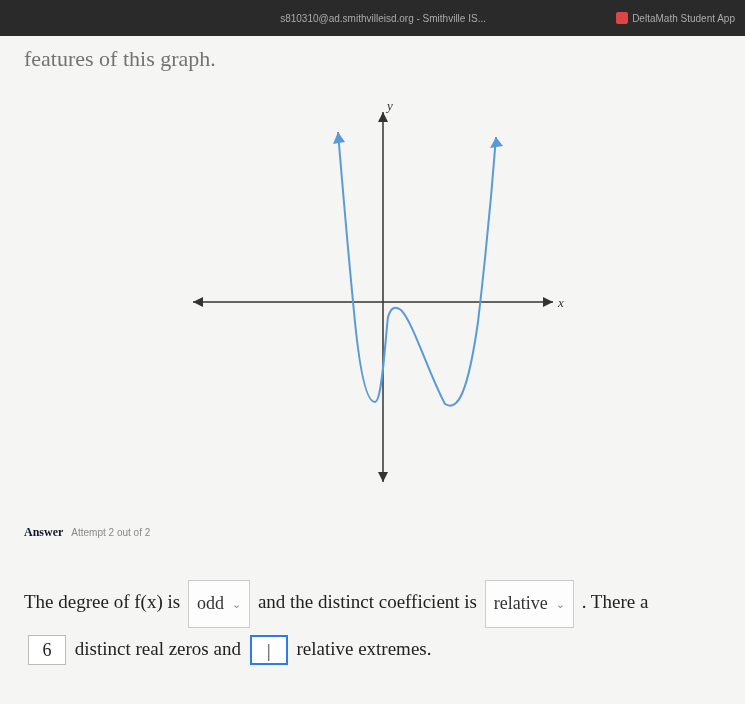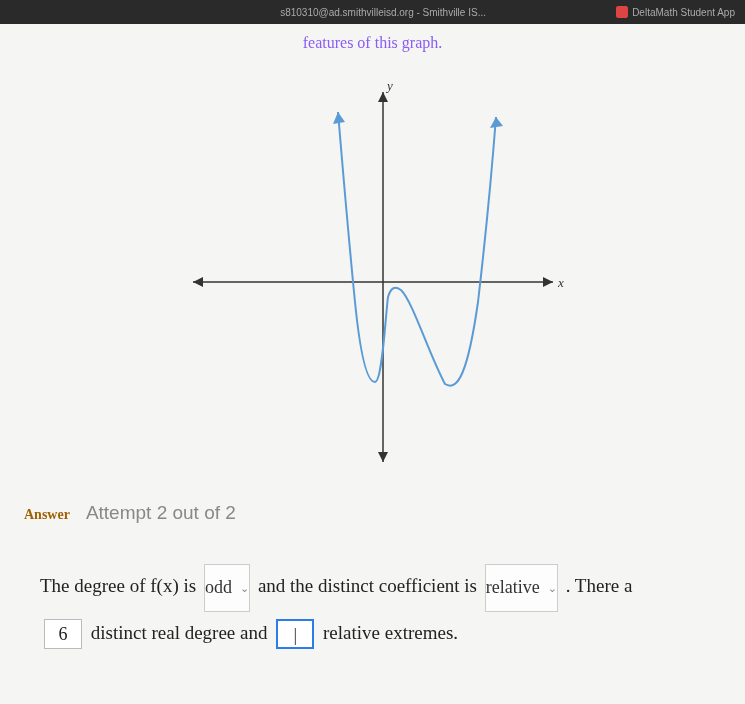--- a/index.html
+++ b/index.html
@@ -10,21 +10,21 @@
     body {
       font-family: Georgia, 'Times New Roman', serif;
       background: #f5f5f3;
       width: 745px;
       height: 704px;
       overflow: hidden;
       position: relative;
     }
     .browser-bar {
       background: #2a2a2a;
-      height: 24px;
+      height: 36px;
       display: flex;
       align-items: center;
       justify-content: space-between;
       padding: 0 10px;
       color: #aaa;
       font-size: 10px;
       font-family: Arial, sans-serif;
     }
     .browser-url {
       flex: 1;
@@ -39,59 +39,57 @@
     .tab-icon {
       width: 12px;
       height: 12px;
       background: #d44;
       border-radius: 2px;
     }
     .content {
       padding: 10px 24px;
     }
     .title-text {
-      font-size: 16px;
-      color: #8b5cf6;
+      font-size: 22px;
+      color: #737373;
       margin-bottom: 10px;
-      text-align: center;
     }
     .graph-container {
       display: flex;
       justify-content: center;
       margin: 20px 0 30px 0;
     }
     .answer-section {
       margin-top: 30px;
     }
     .answer-label {
       font-weight: bold;
-      font-size: 14px;
-      color: #a16207;
+      font-size: 12px;
+      color: #0f172a;
       display: inline;
     }
     .attempt-text {
-      font-size: 19px;
+      font-size: 10px;
       color: #888;
-      margin-left: 12px;
+      margin-left: 4px;
       font-family: Arial, sans-serif;
       text-align: right;
     }
     .answer-body {
       margin-top: 40px;
       font-size: 19px;
       color: #222;
       line-height: 2.2;
-      margin-left: 16px;
     }
     .dropdown {
       display: inline-flex;
       align-items: center;
       border: 1px solid #ccc;
       background: #fdfdfd;
-      padding: 3px 0;
+      padding: 3px 8px;
       font-size: 18px;
       font-family: Georgia, serif;
       color: #333;
       margin: 0 3px;
       vertical-align: middle;
     }
     .chevron {
       margin-left: 8px;
       font-size: 11px;
       color: #888;
@@ -188,18 +186,18 @@
         <span class="chevron">⌄</span>
       </span>
       <span>and the distinct coefficient is</span>
       <span class="dropdown">
         <span>relative</span>
         <span class="chevron">⌄</span>
       </span>
       <span>. There a</span>
       <br>
       <span class="input-box">6</span>
-      <span>distinct real degree and</span>
+      <span>distinct real zeros and</span>
       <span class="input-box active"><span class="cursor">|</span></span>
       <span>relative extremes.</span>
     </div>
   </div>
 </div>
 
 </body></html>

